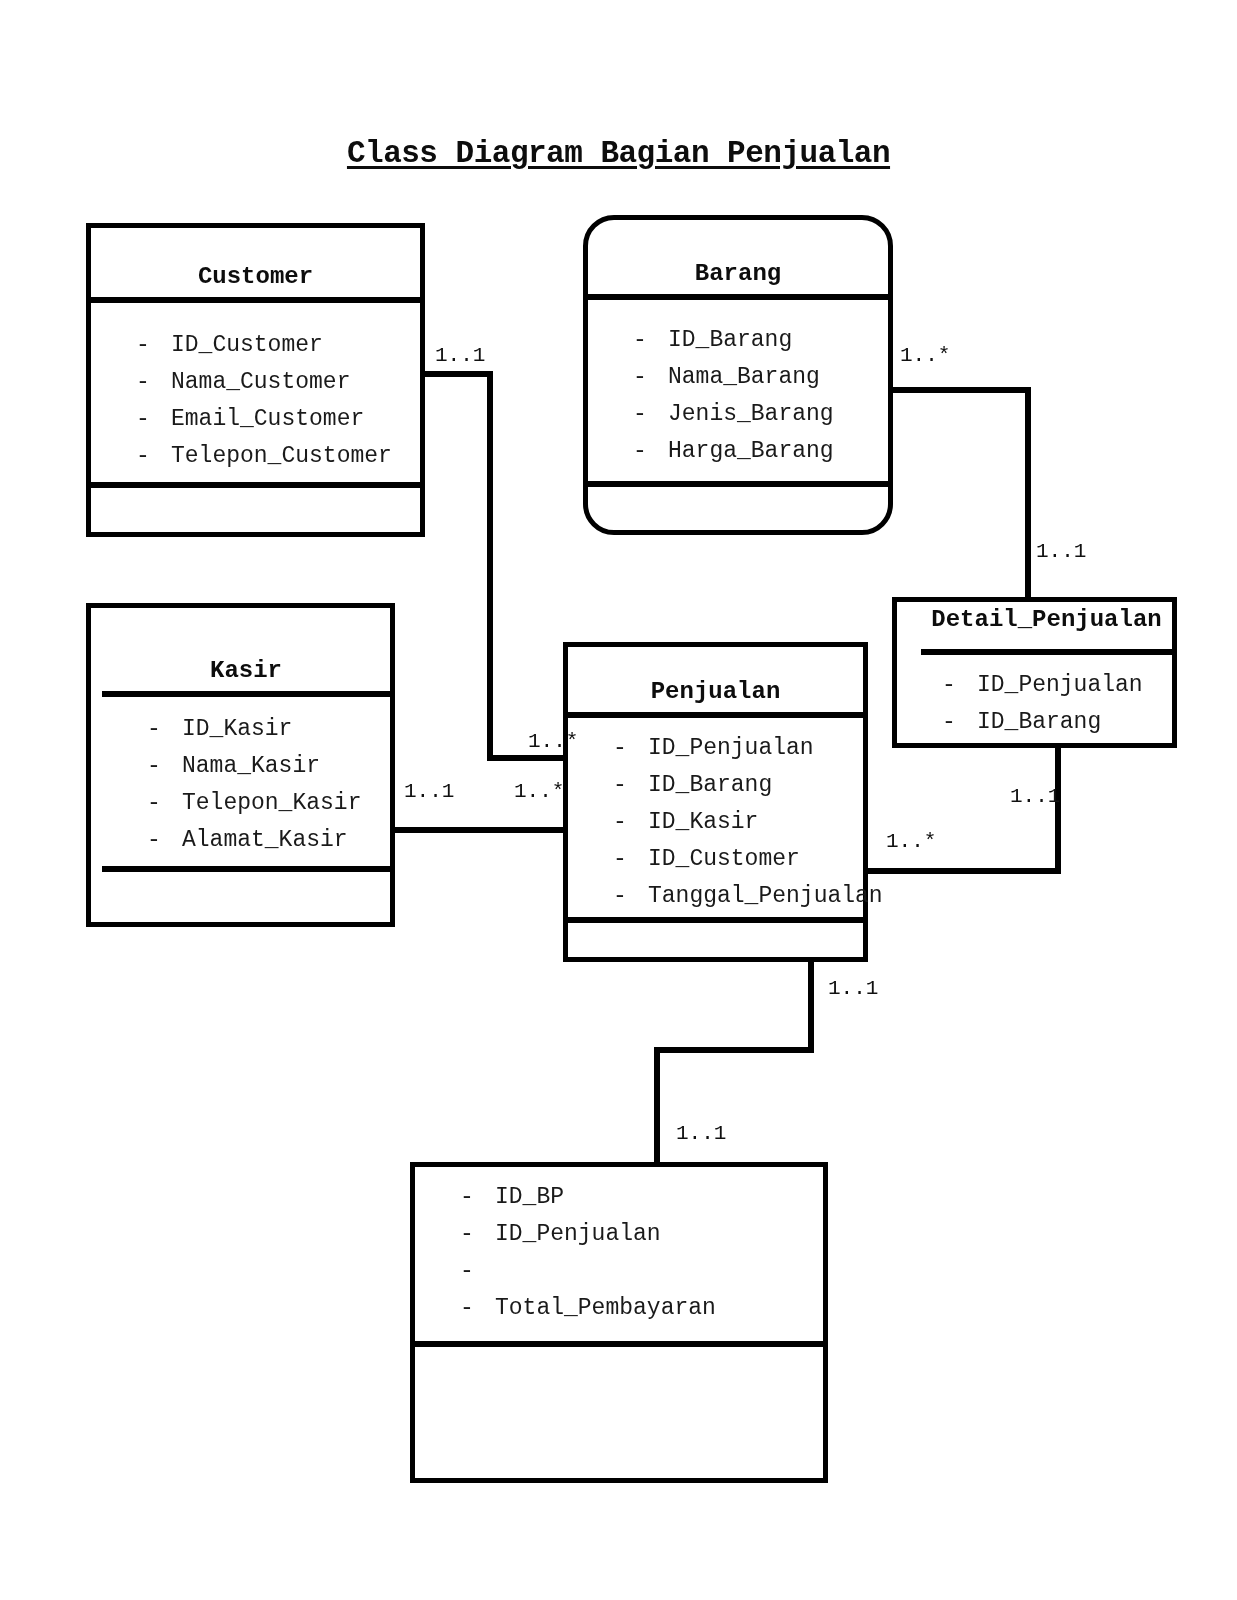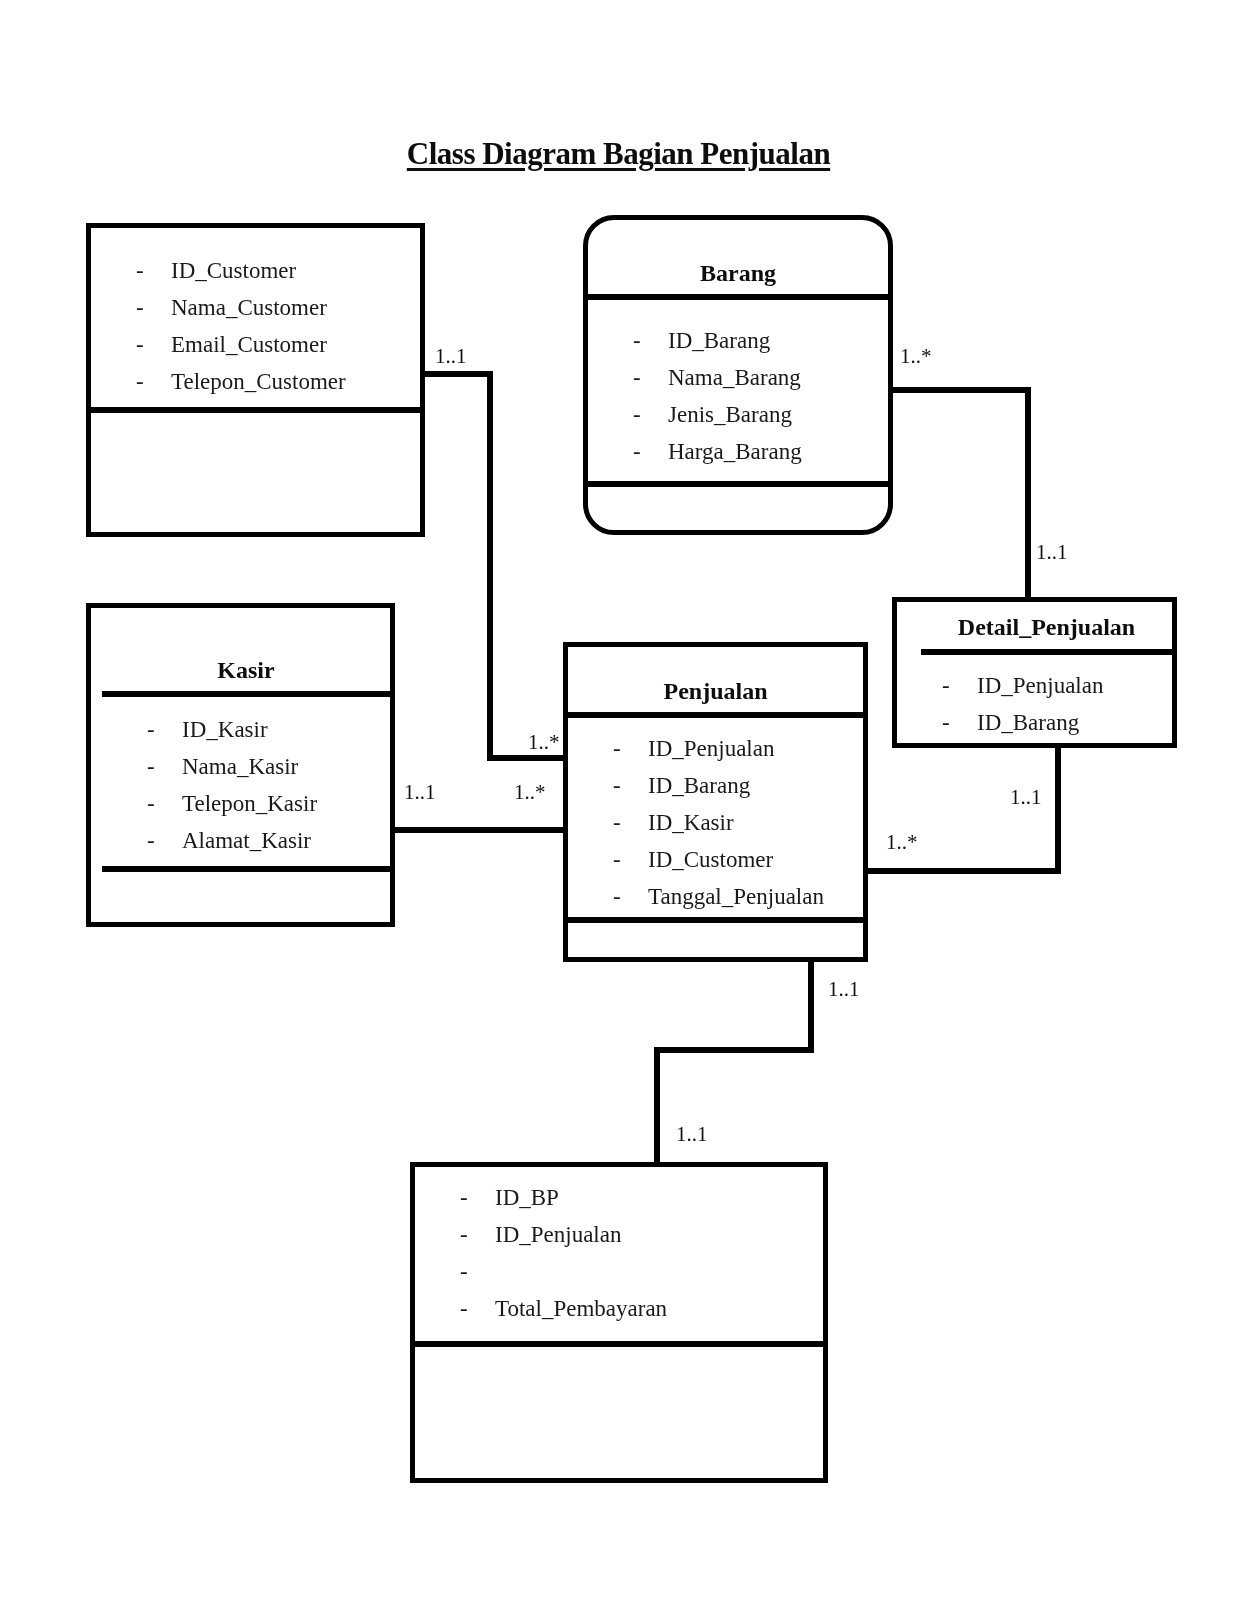--- a/index.html
+++ b/index.html
@@ -5,21 +5,21 @@
   html, body {
     margin: 0;
     padding: 0;
     background: #ffffff;
   }
   .canvas {
     position: relative;
     width: 1214px;
     height: 1600px;
     background: #ffffff;
-    font-family: Liberation Serif, serif;
+    font-family: Liberation Mono, monospace;
     color: #000000;
     overflow: hidden;
   }
 
   
   .diagram-title {
     position: absolute;
     left: 0;
     top: 136px;
     width: 1237px;
@@ -86,21 +86,21 @@
 
   #class-kasir     { left: 86px;  top: 603px;  width: 309px; height: 324px; padding-left: 11px; }
   #class-kasir     .uml-title { height: 89px; }
   #class-kasir     .uml-attrs { padding-top: 14px; height: 175px; }
 
   #class-penjualan { left: 563px; top: 642px;  width: 305px; height: 320px; }
   #class-penjualan .uml-title { height: 71px; }
   #class-penjualan .uml-attrs { padding-top: 12px; height: 205px; }
 
   #class-detail-penjualan { left: 892px; top: 597px; width: 285px; height: 151px; }
-  #class-detail-penjualan .uml-title { height: 53px; padding-bottom: 8px; margin-left: 24px; }
+  #class-detail-penjualan .uml-title { height: 53px; padding-bottom: 16px; margin-left: 24px; }
   #class-detail-penjualan .uml-attrs { padding-top: 12px; }
 
   #class-bukti-pembayaran { left: 410px; top: 1162px; width: 418px; height: 321px; }
   #class-bukti-pembayaran .uml-title { height: 91px; }
   #class-bukti-pembayaran .uml-attrs { padding-top: 12px; height: 180px; }
 
   
   .seg { position: absolute; background: #000000; }
 
   
@@ -139,20 +139,21 @@
   #m4t { left: 676px;  top: 1122px; }
 </style>
 </head>
 <body>
 
 <div class="canvas">
 
   <div class="diagram-title">Class Diagram Bagian Penjualan</div>
 
   <div class="uml-class" id="class-customer">
+    <div class="uml-title">Customer</div>
     <div class="uml-attrs with-sep">
         <div class="attr-row">
           <span class="attr-dash">-</span>
           <span class="attr-name">ID_Customer</span>
         </div>
         <div class="attr-row">
           <span class="attr-dash">-</span>
           <span class="attr-name">Nama_Customer</span>
         </div>
         <div class="attr-row">

